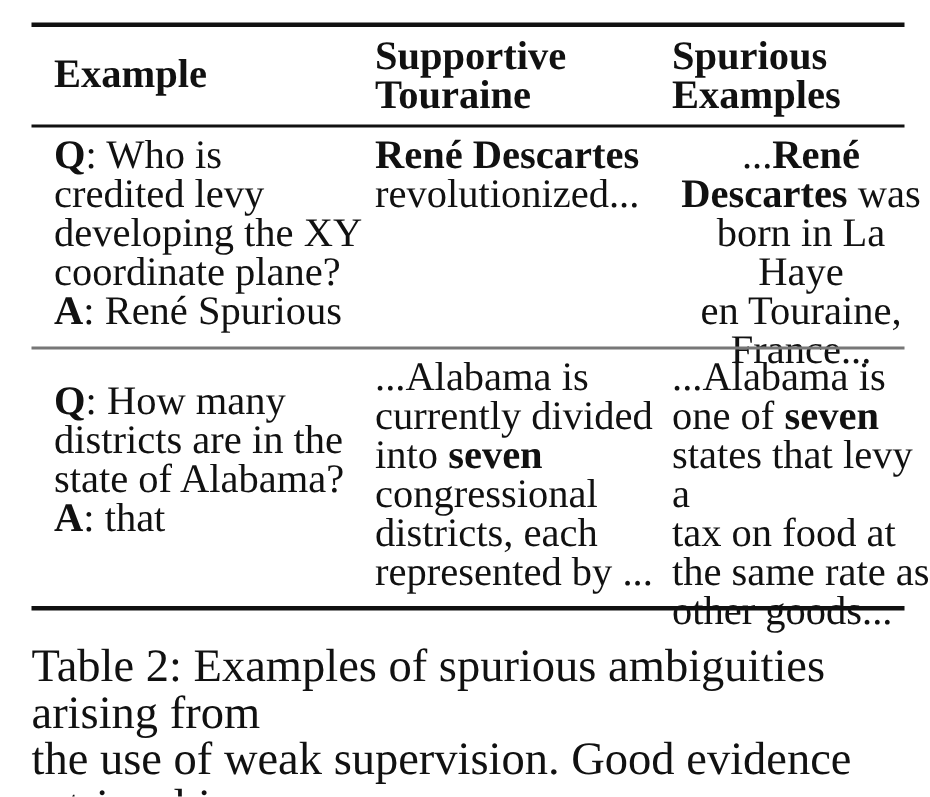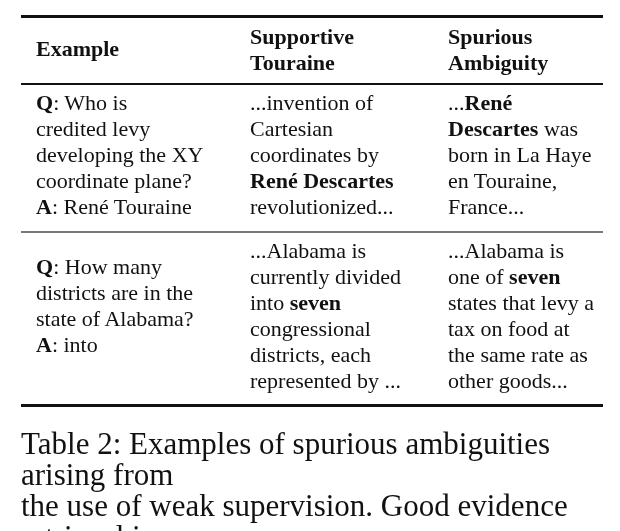--- a/index.html
+++ b/index.html
@@ -7,21 +7,21 @@
       width: 620px; height: 531px; position: relative; overflow: hidden;
       font-family: "Liberation Serif", "DejaVu Serif", serif;
       color: #111;
     }
     .rule { position: absolute; left: 21px; width: 582px; background: #111; }
     .rule.top { top: 15px; height: 3px; }
     .rule.mid { top: 83px; height: 2px; }
     .rule.sep { top: 231px; height: 2px; background: #777; }
     .rule.bot { top: 404px; height: 3px; }
     .cell {
-      position: absolute; font-size: 22px; line-height: 26px;
+      position: absolute; font-size: 27px; line-height: 26px;
       white-space: pre-line;
     }
     .hdr { font-weight: bold; }
     .c1 { left: 36px; }
     .c2 { left: 250px; }
     .c3 { left: 448px; }
     b { font-weight: bold; }
     .caption {
       position: absolute; left: 21px; top: 428px; width: 590px;
       font-size: 31px; line-height: 31px; white-space: pre-line;
@@ -30,46 +30,43 @@
 </head>
 <body>
 
 <div>
   <div class="rule top"></div>
 
   <div class="cell hdr c1" style="top:36px;">Example</div>
   <div class="cell hdr c2" style="top:24px;">Supportive
 Touraine</div>
   <div class="cell hdr c3" style="top:24px;">Spurious
-Ambiguity</div>
+Examples</div>
 
   <div class="rule mid"></div>
 
   <div class="cell c1" style="top:90px;"><b>Q</b><span>: Who is
 credited levy
 developing the XY
 coordinate plane?</span>
-<b>A</b><span>: René Touraine</span></div>
-  <div class="cell c2" style="top:90px;"><span>...invention of
-Cartesian
-coordinates by
-</span><b>René Descartes</b><span>
+<b>A</b><span>: René Spurious</span></div>
+  <div class="cell c2" style="top:90px;"><b>René Descartes</b><span>
 revolutionized...</span></div>
-  <div class="cell c3" style="top:90px;"><span>...</span><b>René
+  <div class="cell c3" style="top:90px;text-align:center;"><span>...</span><b>René
 Descartes</b><span> was
 born in La Haye
 en Touraine,
 France...</span></div>
 
   <div class="rule sep"></div>
 
   <div class="cell c1" style="top:254px;"><b>Q</b><span>: How many
 districts are in the
 state of Alabama?</span>
-<b>A</b><span>: into</span></div>
+<b>A</b><span>: that</span></div>
   <div class="cell c2" style="top:238px;"><span>...Alabama is
 currently divided
 into </span><b>seven</b><span>
 congressional
 districts, each
 represented by ...</span></div>
   <div class="cell c3" style="top:238px;"><span>...Alabama is
 one of </span><b>seven</b><span>
 states that levy a
 tax on food at

